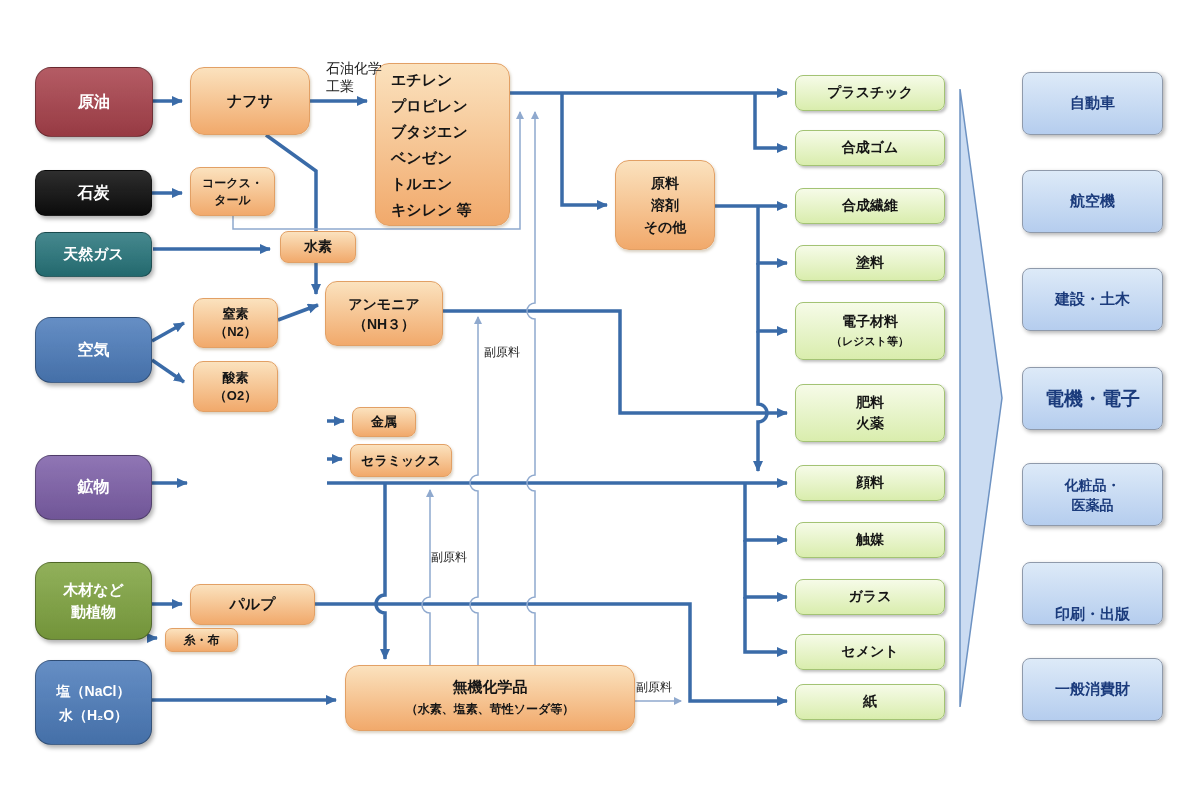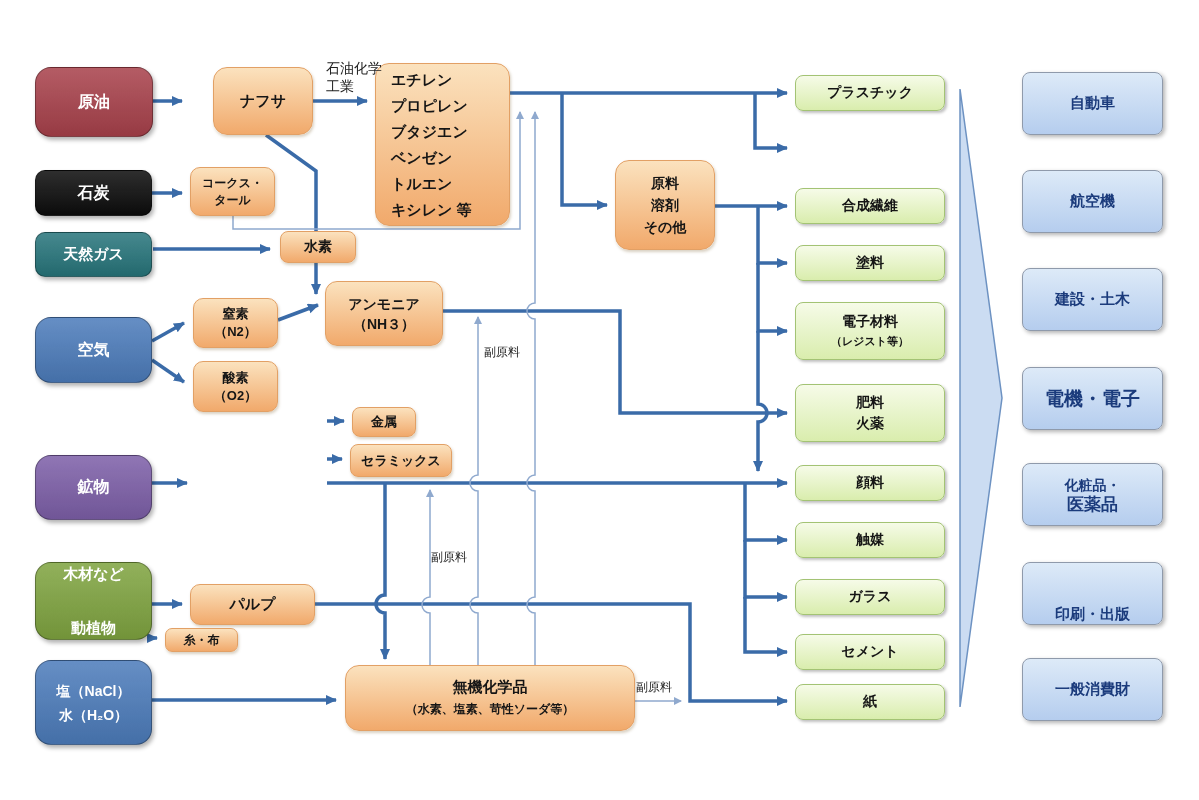--- a/index.html
+++ b/index.html
@@ -78,29 +78,29 @@
     </div>
     <div class="box src" style="left: 35px; top: 232px; width: 117px; height: 45px; border-radius: 10px; background-color: rgb(39, 117, 123);">
       <div style="font-size: 15px;">天然ガス</div>
     </div>
     <div class="box src" style="left: 35px; top: 317px; width: 117px; height: 66px; border-radius: 16px; background-color: rgb(76, 124, 187);">
       <div style="font-size: 16px;">空気</div>
     </div>
     <div class="box src" style="left: 35px; top: 455px; width: 117px; height: 65px; border-radius: 16px; background-color: rgb(125, 95, 168);">
       <div style="font-size: 16px;">鉱物</div>
     </div>
-    <div class="box src" style="left: 35px; top: 562px; width: 117px; height: 78px; border-radius: 16px; background-color: rgb(127, 164, 64); justify-content: space-between;">
+    <div class="box src" style="left: 35px; top: 562px; width: 117px; height: 78px; border-radius: 16px; background-color: rgb(127, 164, 64);">
       <div style="font-size: 15px; line-height: 22px;">木材など</div>
       <div style="font-size: 15px; line-height: 22px;">動植物</div>
     </div>
     <div class="box src" style="left: 35px; top: 660px; width: 117px; height: 85px; border-radius: 16px; background-color: rgb(76, 124, 187);">
       <div style="font-size: 14px; line-height: 24px;">塩（NaCl）</div>
       <div style="font-size: 14px; line-height: 24px;">水（H₂O）</div>
     </div>
-    <div class="box orange" style="left: 190px; top: 67px; width: 100px; height: 68px; border-radius: 14px; margin-left: 23px;">
+    <div class="box orange" style="left: 190px; top: 67px; width: 120px; height: 68px; border-radius: 14px;">
       <div style="font-size: 15px;">ナフサ</div>
     </div>
     <div class="box orange" style="left: 190px; top: 167px; width: 85px; height: 49px; border-radius: 10px;">
       <div style="font-size: 12px; line-height: 17px;">コークス・</div>
       <div style="font-size: 12px; line-height: 17px;">タール</div>
     </div>
     <div class="box orange" style="left: 280px; top: 231px; width: 76px; height: 32px; border-radius: 8px;">
       <div style="font-size: 14px;">水素</div>
     </div>
     <div class="box orange la" style="left: 375px; top: 63px; width: 135px; height: 163px; border-radius: 14px; padding-left: 15px;">
@@ -140,20 +140,23 @@
       <div style="font-size: 14px; line-height: 22px;">溶剤</div>
       <div style="font-size: 14px; line-height: 22px;">その他</div>
     </div>
     <div class="box orange" style="left: 345px; top: 665px; width: 290px; height: 66px; border-radius: 14px;">
       <div style="font-size: 15px; line-height: 22px;">無機化学品</div>
       <div style="font-size: 12px; line-height: 22px;">（水素、塩素、苛性ソーダ等）</div>
     </div>
     <div class="box green" style="left: 795px; top: 75px; width: 150px; height: 36px; border-radius: 8px;">
       <div style="font-size: 14px; text-align: center;">プラスチック</div>
     </div>
+    <div class="box green" style="left: 795px; top: 130px; width: 150px; height: 36px; border-radius: 8px;">
+      <div style="font-size: 14px;">合成ゴム</div>
+    </div>
     <div class="box green" style="left: 795px; top: 188px; width: 150px; height: 36px; border-radius: 8px;">
       <div style="font-size: 14px;">合成繊維</div>
     </div>
     <div class="box green" style="left: 795px; top: 245px; width: 150px; height: 36px; border-radius: 8px;">
       <div style="font-size: 14px;">塗料</div>
     </div>
     <div class="box green" style="left: 795px; top: 302px; width: 150px; height: 58px; border-radius: 8px; text-align: center;">
       <div style="font-size: 14px; line-height: 20px;">電子材料</div>
       <div style="font-size: 11px; line-height: 20px;">（レジスト等）</div>
     </div>
@@ -183,21 +186,21 @@
       <div style="font-size: 15px;">航空機</div>
     </div>
     <div class="box blue" style="left: 1022px; top: 268px; width: 141px; height: 63px; border-radius: 8px;">
       <div style="font-size: 15px;">建設・土木</div>
     </div>
     <div class="box blue" style="left: 1022px; top: 367px; width: 141px; height: 63px; border-radius: 8px;">
       <div style="font-size: 19px;">電機・電子</div>
     </div>
     <div class="box blue" style="left: 1022px; top: 463px; width: 141px; height: 63px; border-radius: 8px;">
       <div style="font-size: 14px; line-height: 20px;">化粧品・</div>
-      <div style="font-size: 17px; line-height: 20px;">医薬品</div>
+      <div style="font-size: 14px; line-height: 20px;">医薬品</div>
     </div>
     <div class="box blue" style="left: 1022px; top: 562px; width: 141px; height: 63px; border-radius: 8px; justify-content: flex-end;">
       <div style="font-size: 15px;">印刷・出版</div>
     </div>
     <div class="box blue" style="left: 1022px; top: 658px; width: 141px; height: 63px; border-radius: 8px;">
       <div style="font-size: 15px;">一般消費財</div>
     </div>
     <div class="note" style="left: 312px; top: 60px; width: 58px; font-size: 14px; margin-left: 14px;">
       <div>石油化学</div>
       <div>工業</div>

